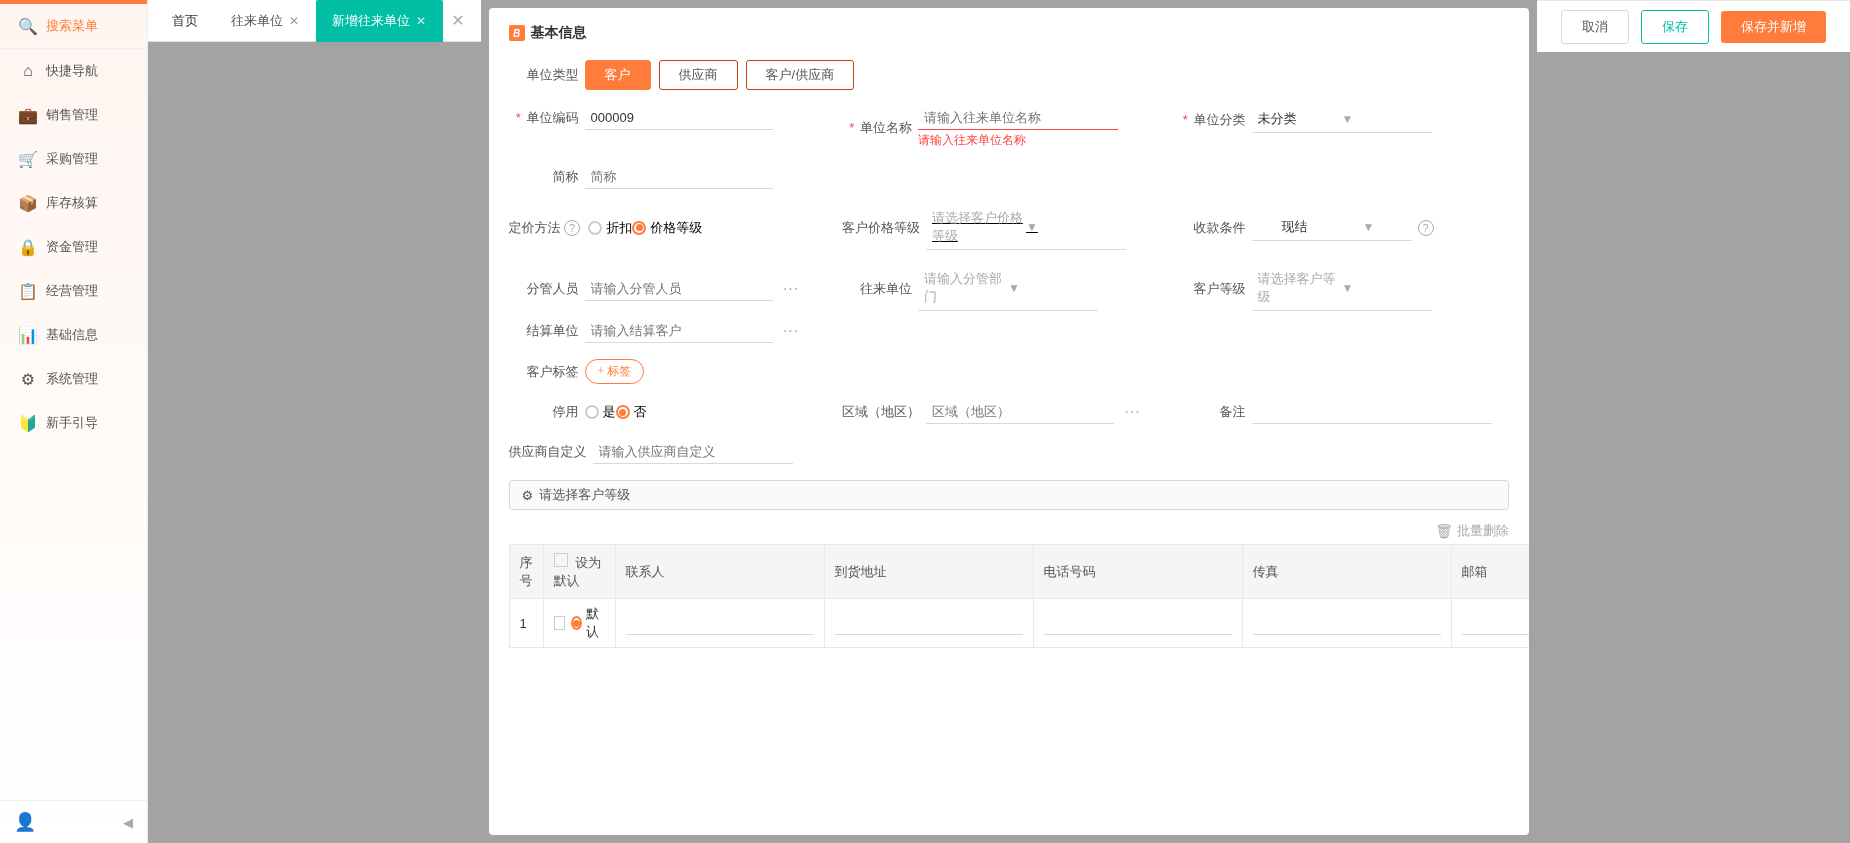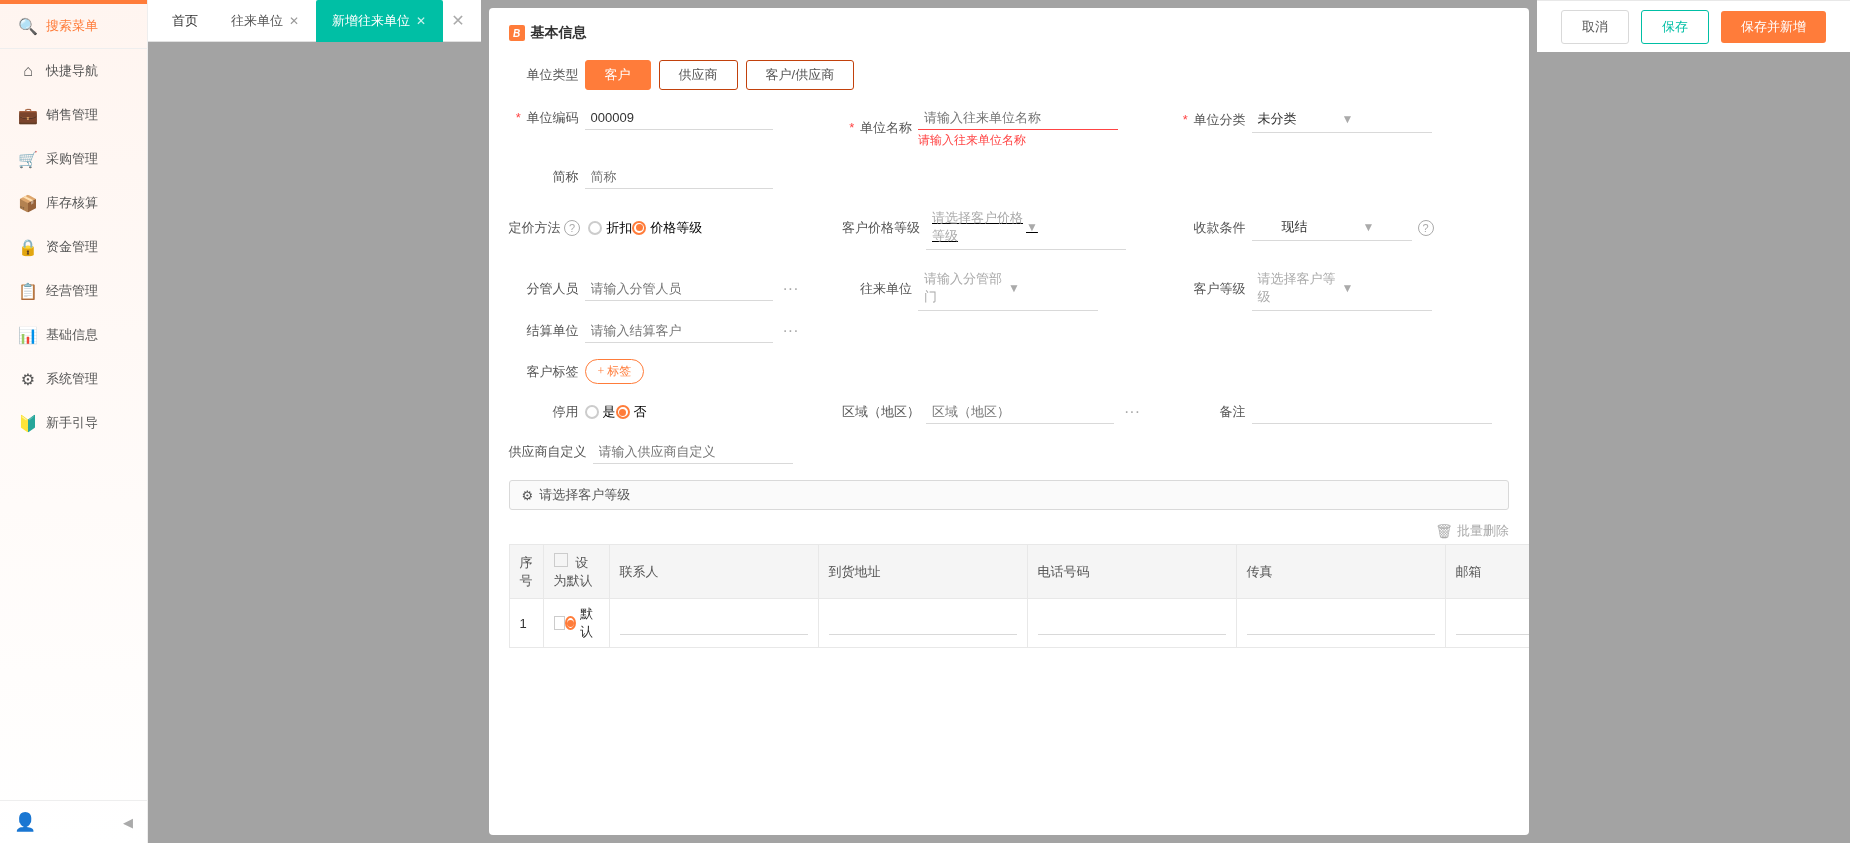--- a/index.html
+++ b/index.html
@@ -605,21 +605,21 @@
           <th><span>qq</span></th>
           <th><span>微信</span></th>
           <th><span>所在地区</span></th>
 
         </tr>
       </thead>
       <tbody>
         <tr>
           <td>1</td>
           <td>
-            <div style="display:flex;align-items:center;">
+            <div style="display:flex;align-items:center;gap:6px;">
               <span class="checkbox-cell"></span>
               <div class="radio-item">
                 <div class="radio-circle checked"></div>
                 <span>默认</span>
               </div>
             </div>
           </td>
           <td><input class="form-input" type="text" style="min-width: 60px;"></td>
           <td><input class="form-input" type="text" style="min-width: 80px;"></td>
           <td><input class="form-input" type="text" style="min-width: 80px;"></td>

